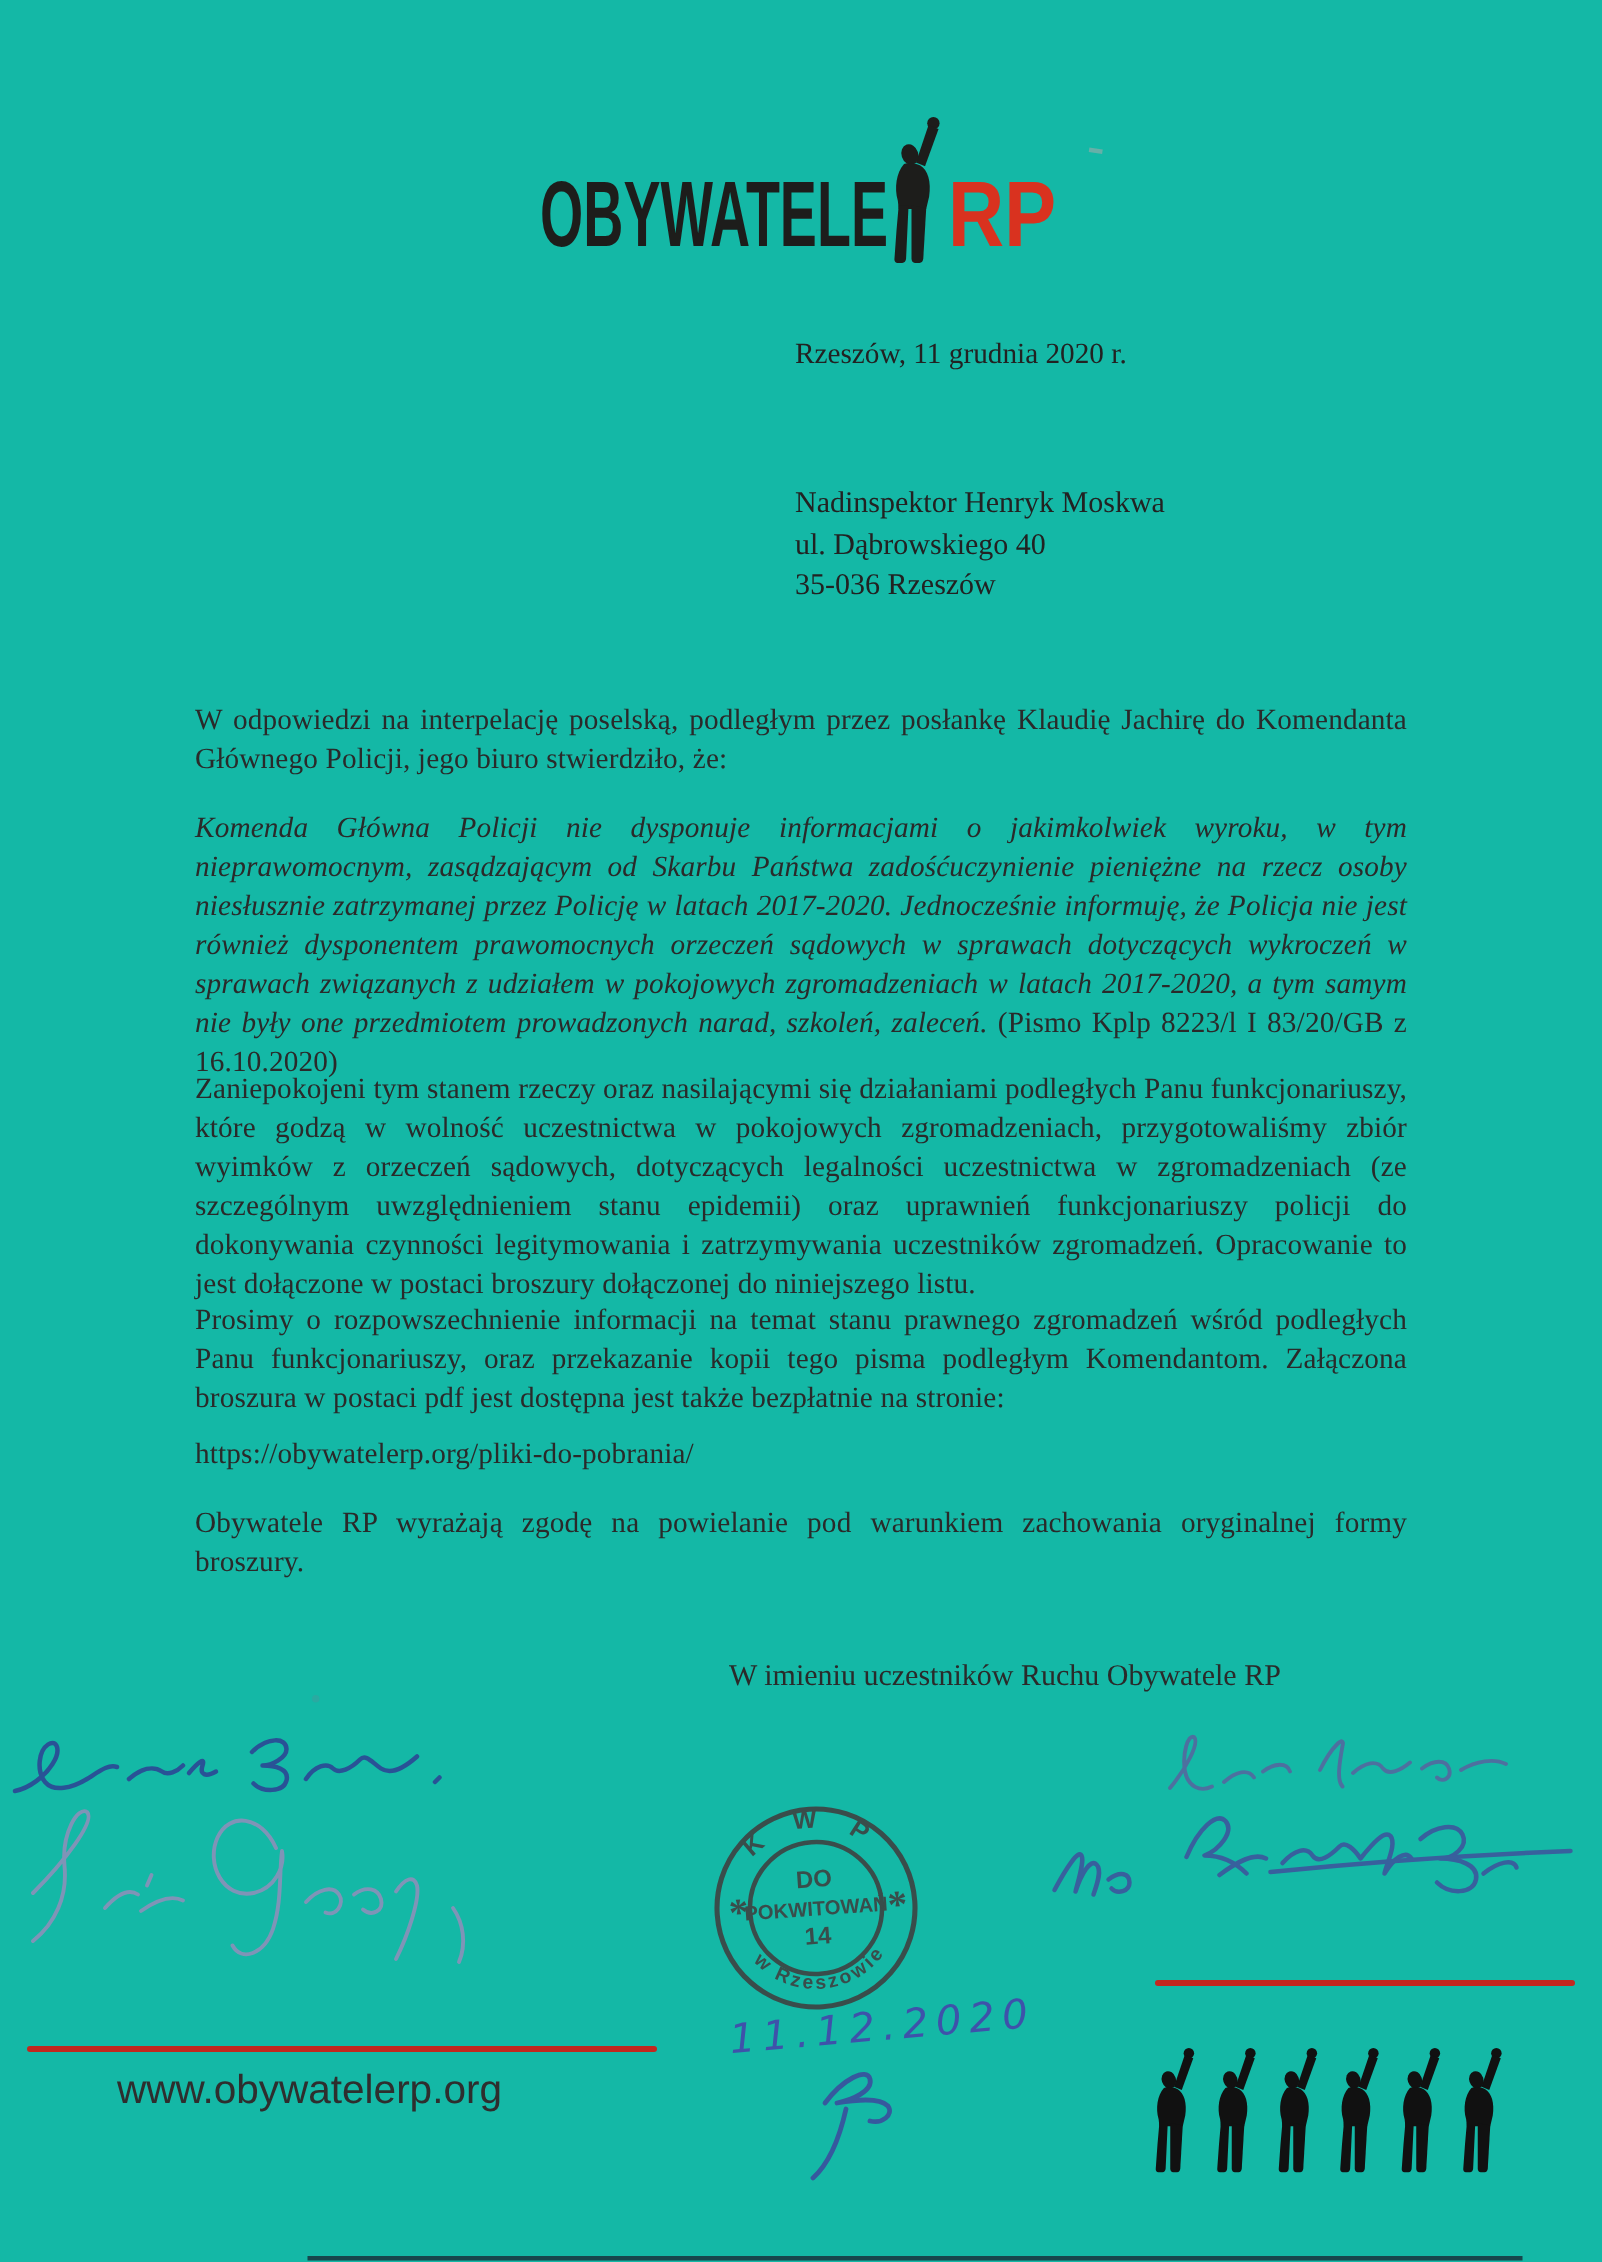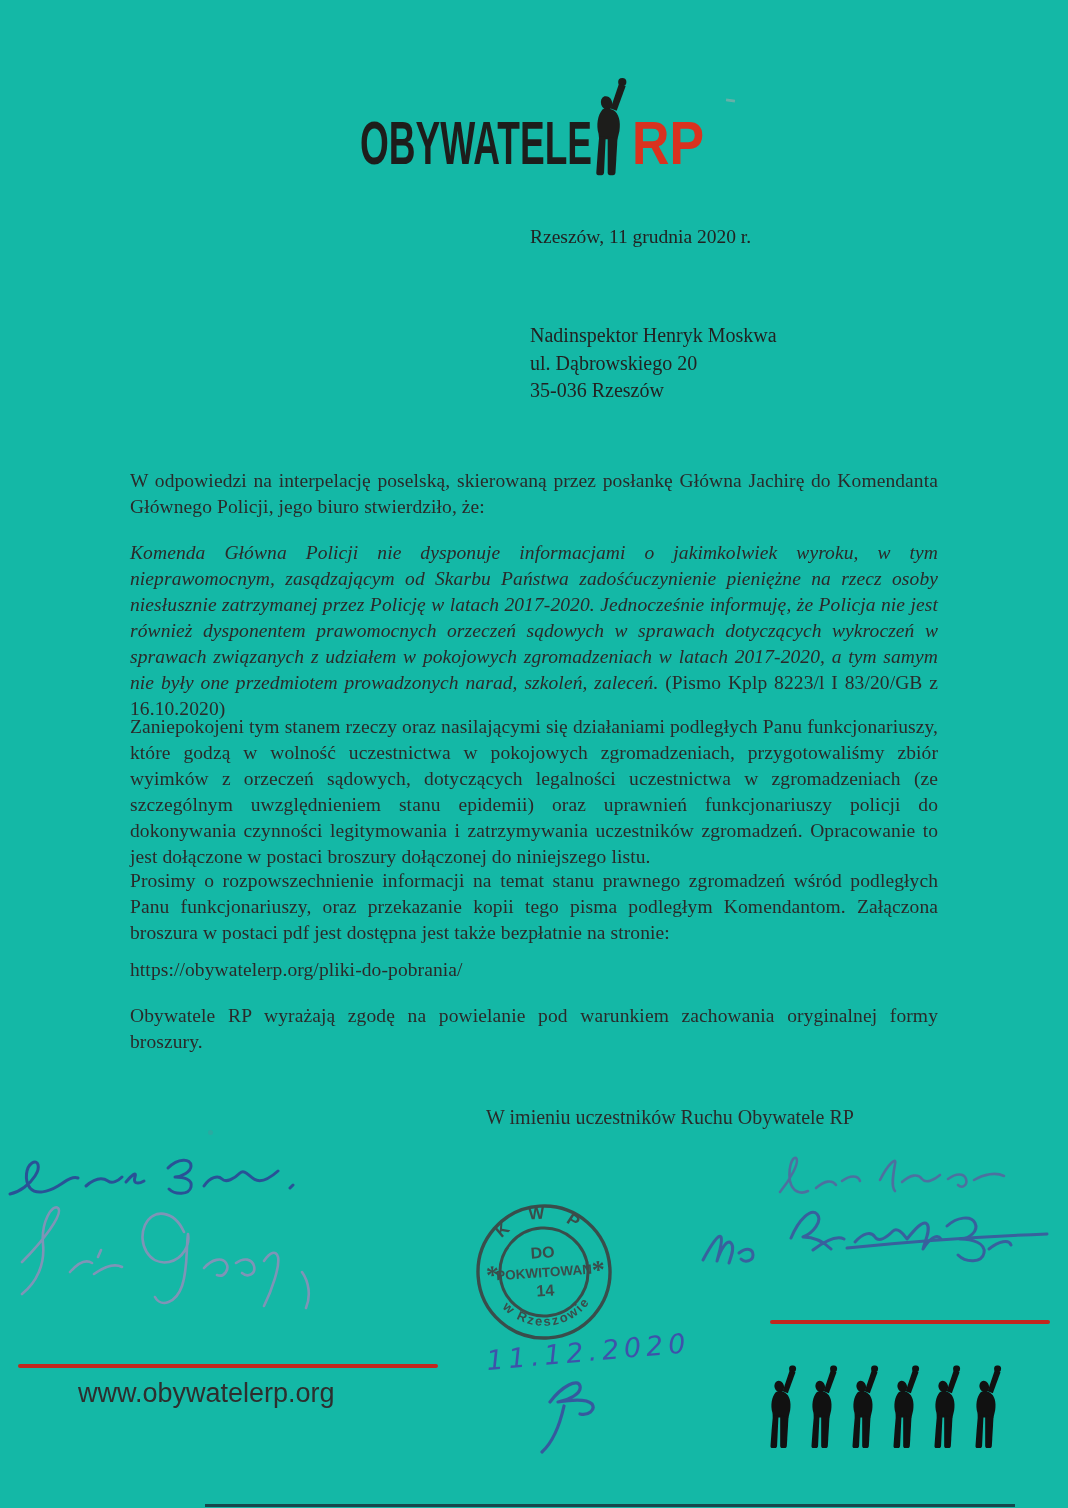--- a/index.html
+++ b/index.html
@@ -59,25 +59,25 @@
     <text x="0" y="86" font-family="Liberation Sans, sans-serif" font-weight="800" font-size="62" fill="#1d1d1b" textLength="232" lengthAdjust="spacingAndGlyphs">OBYWATELE</text>
     <use href="#fig" x="233" y="0" width="36" height="98" fill="#1d1d1b"></use>
     <text x="272" y="86" font-family="Liberation Sans, sans-serif" font-weight="800" font-size="62" fill="#d9321f" textLength="72" lengthAdjust="spacingAndGlyphs">RP</text>
   </svg>
   <div class="abs artifact"></div>
 
   <div class="abs date-line">Rzeszów, 11 grudnia 2020 r.</div>
 
   <div class="abs recipient">
     <div>Nadinspektor Henryk Moskwa</div>
-    <div>ul. Dąbrowskiego 20</div>
+    <div>ul. Dąbrowskiego 40</div>
     <div>35-036 Rzeszów</div>
   </div>
 
-  <div class="abs body-par" style="top:468px">W odpowiedzi na interpelację poselską, skierowaną przez posłankę Główna Jachirę do Komendanta Głównego Policji, jego biuro stwierdziło, że:</div>
+  <div class="abs body-par" style="top:468px">W odpowiedzi na interpelację poselską, podległym przez posłankę Klaudię Jachirę do Komendanta Głównego Policji, jego biuro stwierdziło, że:</div>
 
   <div class="abs body-par" style="top:540px">
     <span class="italic">Komenda Główna Policji nie dysponuje informacjami o jakimkolwiek wyroku, w tym nieprawomocnym, zasądzającym od Skarbu Państwa zadośćuczynienie pieniężne na rzecz osoby niesłusznie zatrzymanej przez Policję w latach 2017-2020. Jednocześnie informuję, że Policja nie jest również dysponentem prawomocnych orzeczeń sądowych w sprawach dotyczących wykroczeń w sprawach związanych z udziałem w pokojowych zgromadzeniach w latach 2017-2020, a tym samym nie były one przedmiotem prowadzonych narad, szkoleń, zaleceń. </span><span class="upright">(Pismo Kplp 8223/l I 83/20/GB z 16.10.2020)</span>
   </div>
 
   <div class="abs body-par" style="top:714px">Zaniepokojeni tym stanem rzeczy oraz nasilającymi się działaniami podległych Panu funkcjonariuszy, które godzą w wolność uczestnictwa w pokojowych zgromadzeniach, przygotowaliśmy zbiór wyimków z orzeczeń sądowych, dotyczących legalności uczestnictwa w zgromadzeniach (ze szczególnym uwzględnieniem stanu epidemii) oraz uprawnień funkcjonariuszy policji do dokonywania czynności legitymowania i zatrzymywania uczestników zgromadzeń. Opracowanie to jest dołączone w postaci broszury dołączonej do niniejszego listu.</div>
 
   <div class="abs body-par" style="top:868px">Prosimy o rozpowszechnienie informacji na temat stanu prawnego zgromadzeń wśród podległych Panu funkcjonariuszy, oraz przekazanie kopii tego pisma podległym Komendantom. Załączona broszura w postaci pdf jest dostępna jest także bezpłatnie na stronie:</div>
 
   <div class="abs body-par" style="top:957px">https://obywatelerp.org/pliki-do-pobrania/</div>

